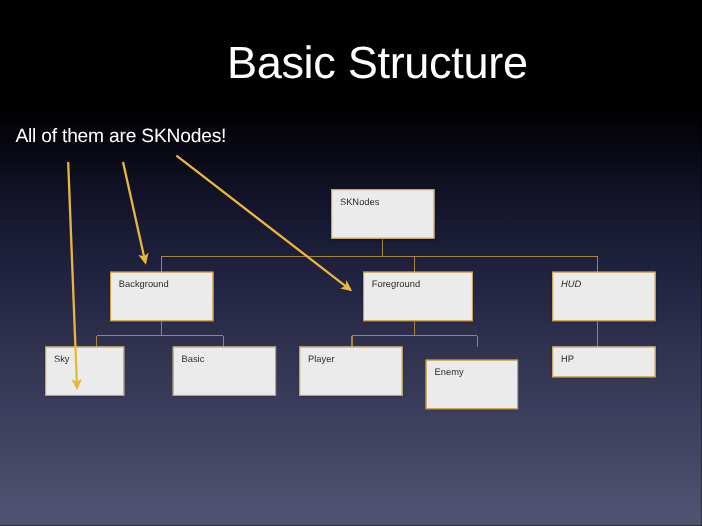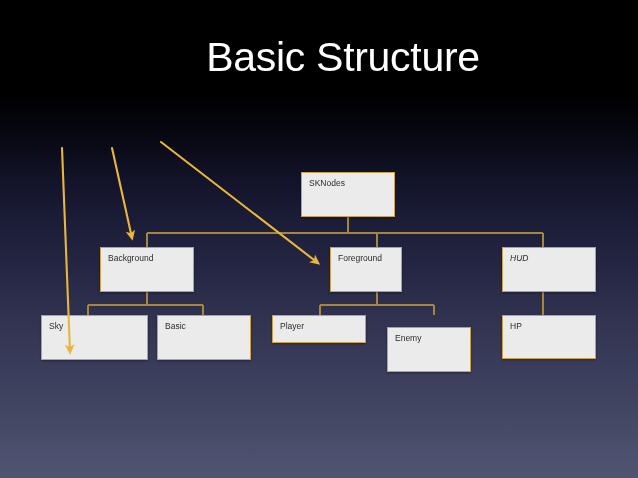--- a/index.html
+++ b/index.html
@@ -83,20 +83,21 @@
     height: 478px;
     pointer-events: none;
   }
 </style>
 </head>
 <body>
 
 <div id="slide">
 
   <div id="slide-title">Basic Structure</div>
+  <div id="slide-subtitle">All of them are SKNodes!</div>
 
   <svg class="diagram-layer" viewBox="0 0 638 478" width="638" height="478" aria-hidden="true">
     <g stroke="#a6853d" stroke-width="1.2" fill="none" shape-rendering="crispEdges">
 
       <path d="M348,217 L348,233"></path>
       <path d="M147,233 L543,233"></path>
       <path d="M147,233 L147,247"></path>
       <path d="M377,233 L377,247"></path>
       <path d="M543,233 L543,247"></path>
 
@@ -114,39 +115,39 @@
     </g>
   </svg>
 
   <div id="nodes-container">
       <div class="node-box" style="left: 301px; top: 172px; width: 94px; height: 45px;">
         <span class="node-label">SKNodes</span>
       </div>
       <div class="node-box" style="left: 100px; top: 247px; width: 94px; height: 45px;">
         <span class="node-label">Background</span>
       </div>
-      <div class="node-box" style="left: 330px; top: 247px; width: 72px; height: 45px;">
+      <div class="node-box" style="left: 330px; top: 247px; width: 100px; height: 45px;">
         <span class="node-label">Foreground</span>
       </div>
       <div class="node-box" style="left: 502px; top: 247px; width: 94px; height: 45px; font-style: italic;">
         <span class="node-label">HUD</span>
       </div>
-      <div class="node-box" style="left: 41px; top: 315px; width: 107px; height: 45px;">
+      <div class="node-box" style="left: 41px; top: 315px; width: 72px; height: 45px;">
         <span class="node-label">Sky</span>
       </div>
       <div class="node-box" style="left: 157px; top: 315px; width: 94px; height: 45px;">
         <span class="node-label">Basic</span>
       </div>
-      <div class="node-box" style="left: 272px; top: 315px; width: 94px; height: 28px;">
+      <div class="node-box" style="left: 272px; top: 315px; width: 94px; height: 45px;">
         <span class="node-label">Player</span>
       </div>
       <div class="node-box" style="left: 387px; top: 327px; width: 84px; height: 45px;">
         <span class="node-label">Enemy</span>
       </div>
-      <div class="node-box" style="left: 502px; top: 315px; width: 94px; height: 44px;">
+      <div class="node-box" style="left: 502px; top: 315px; width: 94px; height: 28px;">
         <span class="node-label">HP</span>
       </div>
     </div>
 
   <svg class="arrows-layer" viewBox="0 0 638 478" width="638" height="478" aria-hidden="true">
     <defs>
       <marker id="arrowhead" markerWidth="5.2" markerHeight="5.2" refX="3.6" refY="2.6" orient="auto" markerUnits="strokeWidth">
         <path d="M0,0.3 L4.9,2.6 L0,4.9 L1.25,2.6 Z" fill="#e8b63c"></path>
       </marker>
     </defs>

